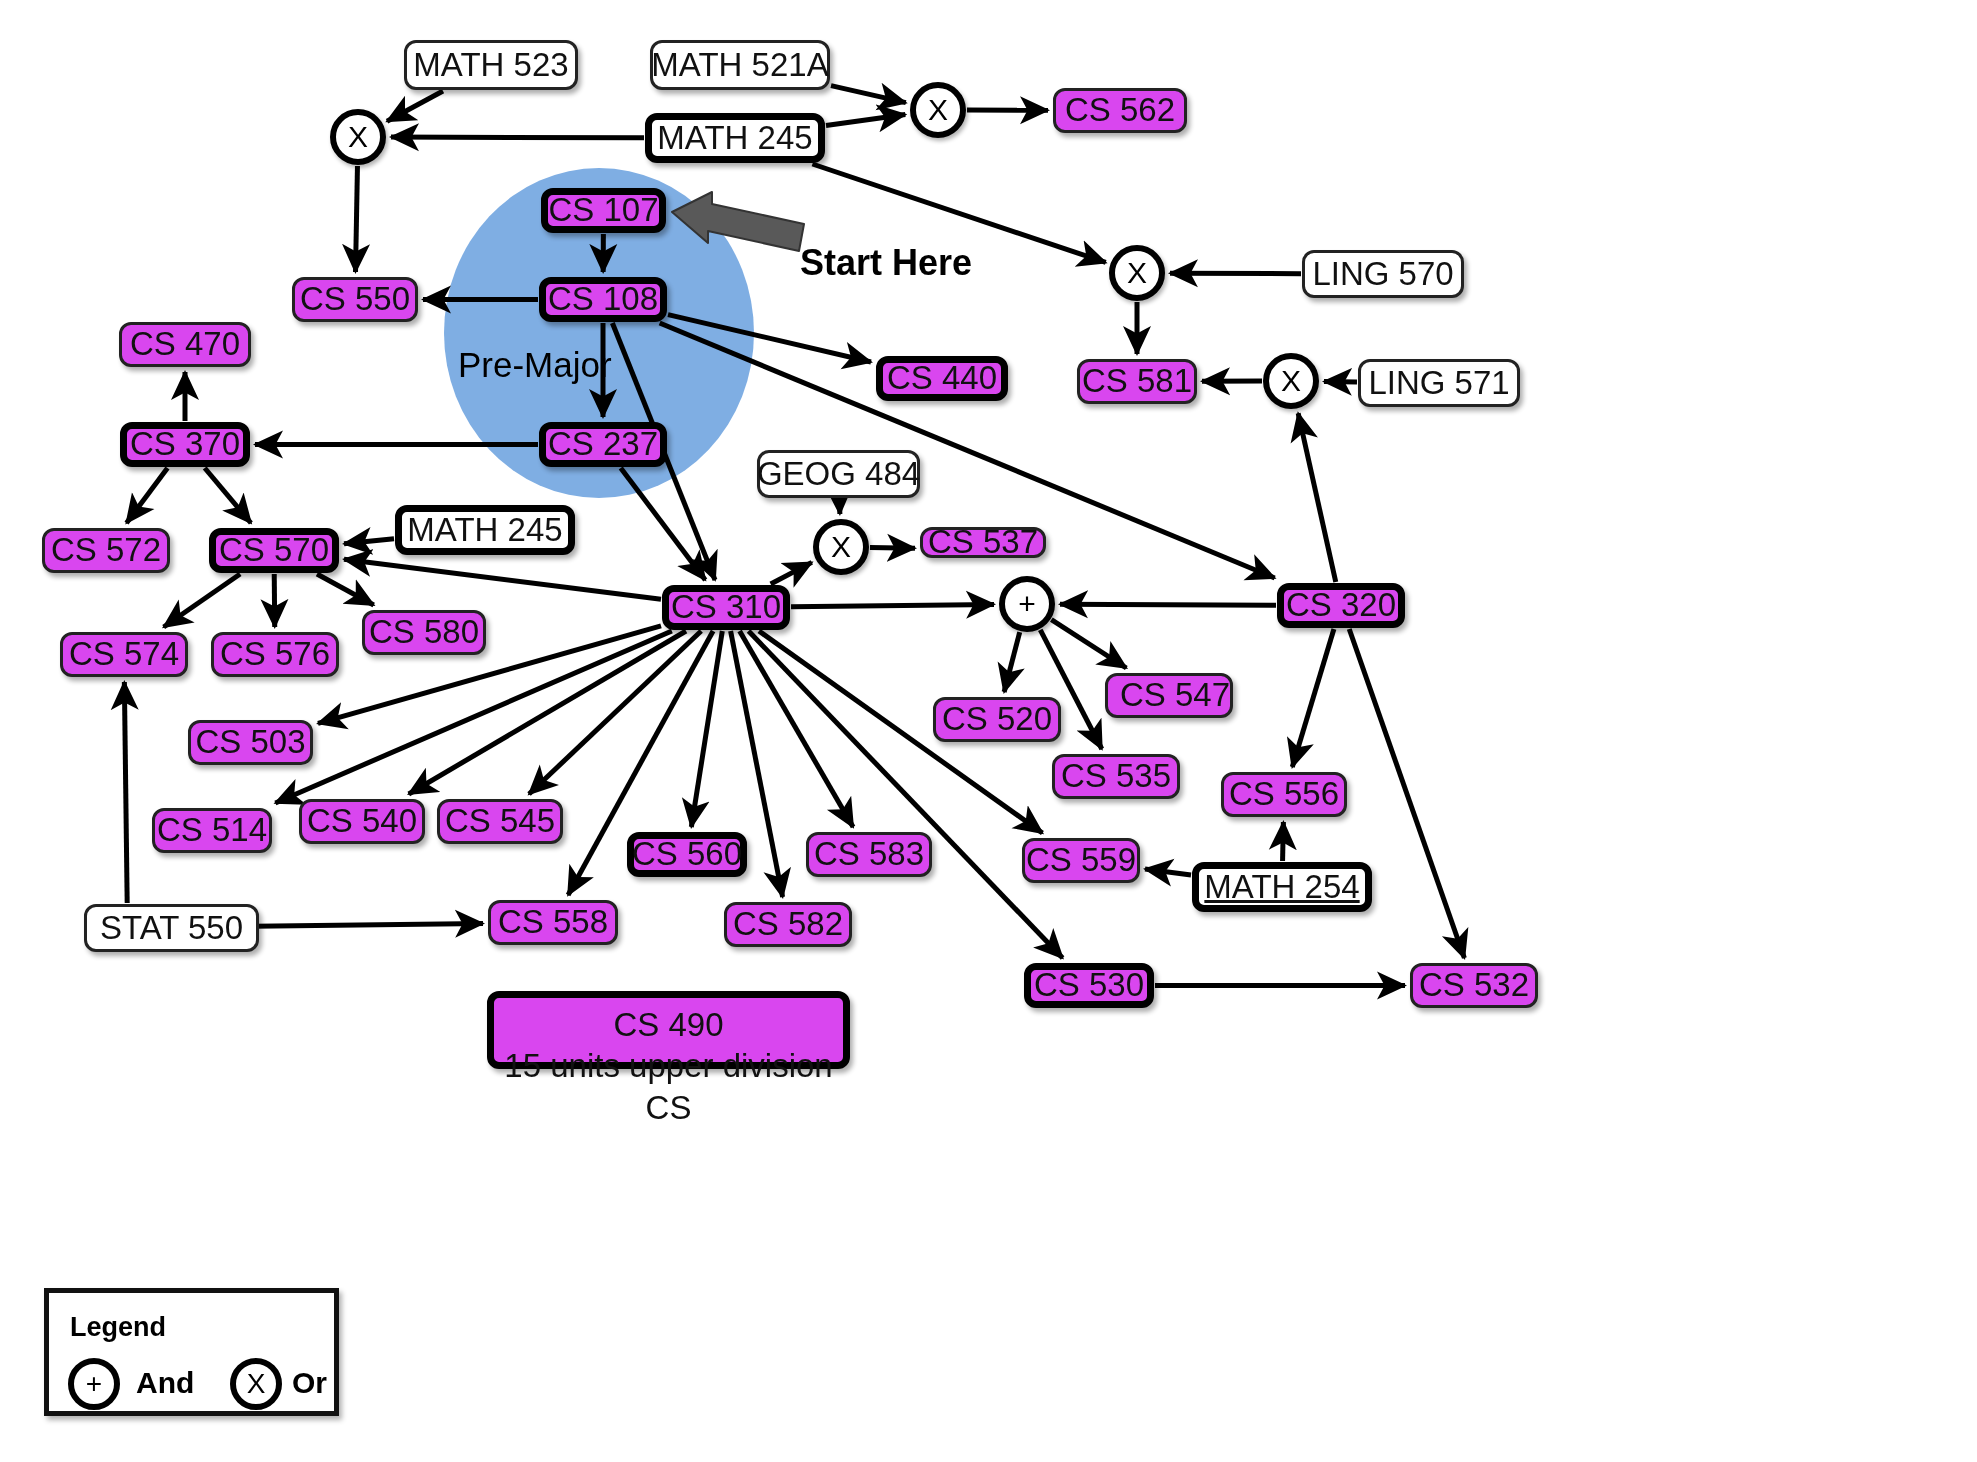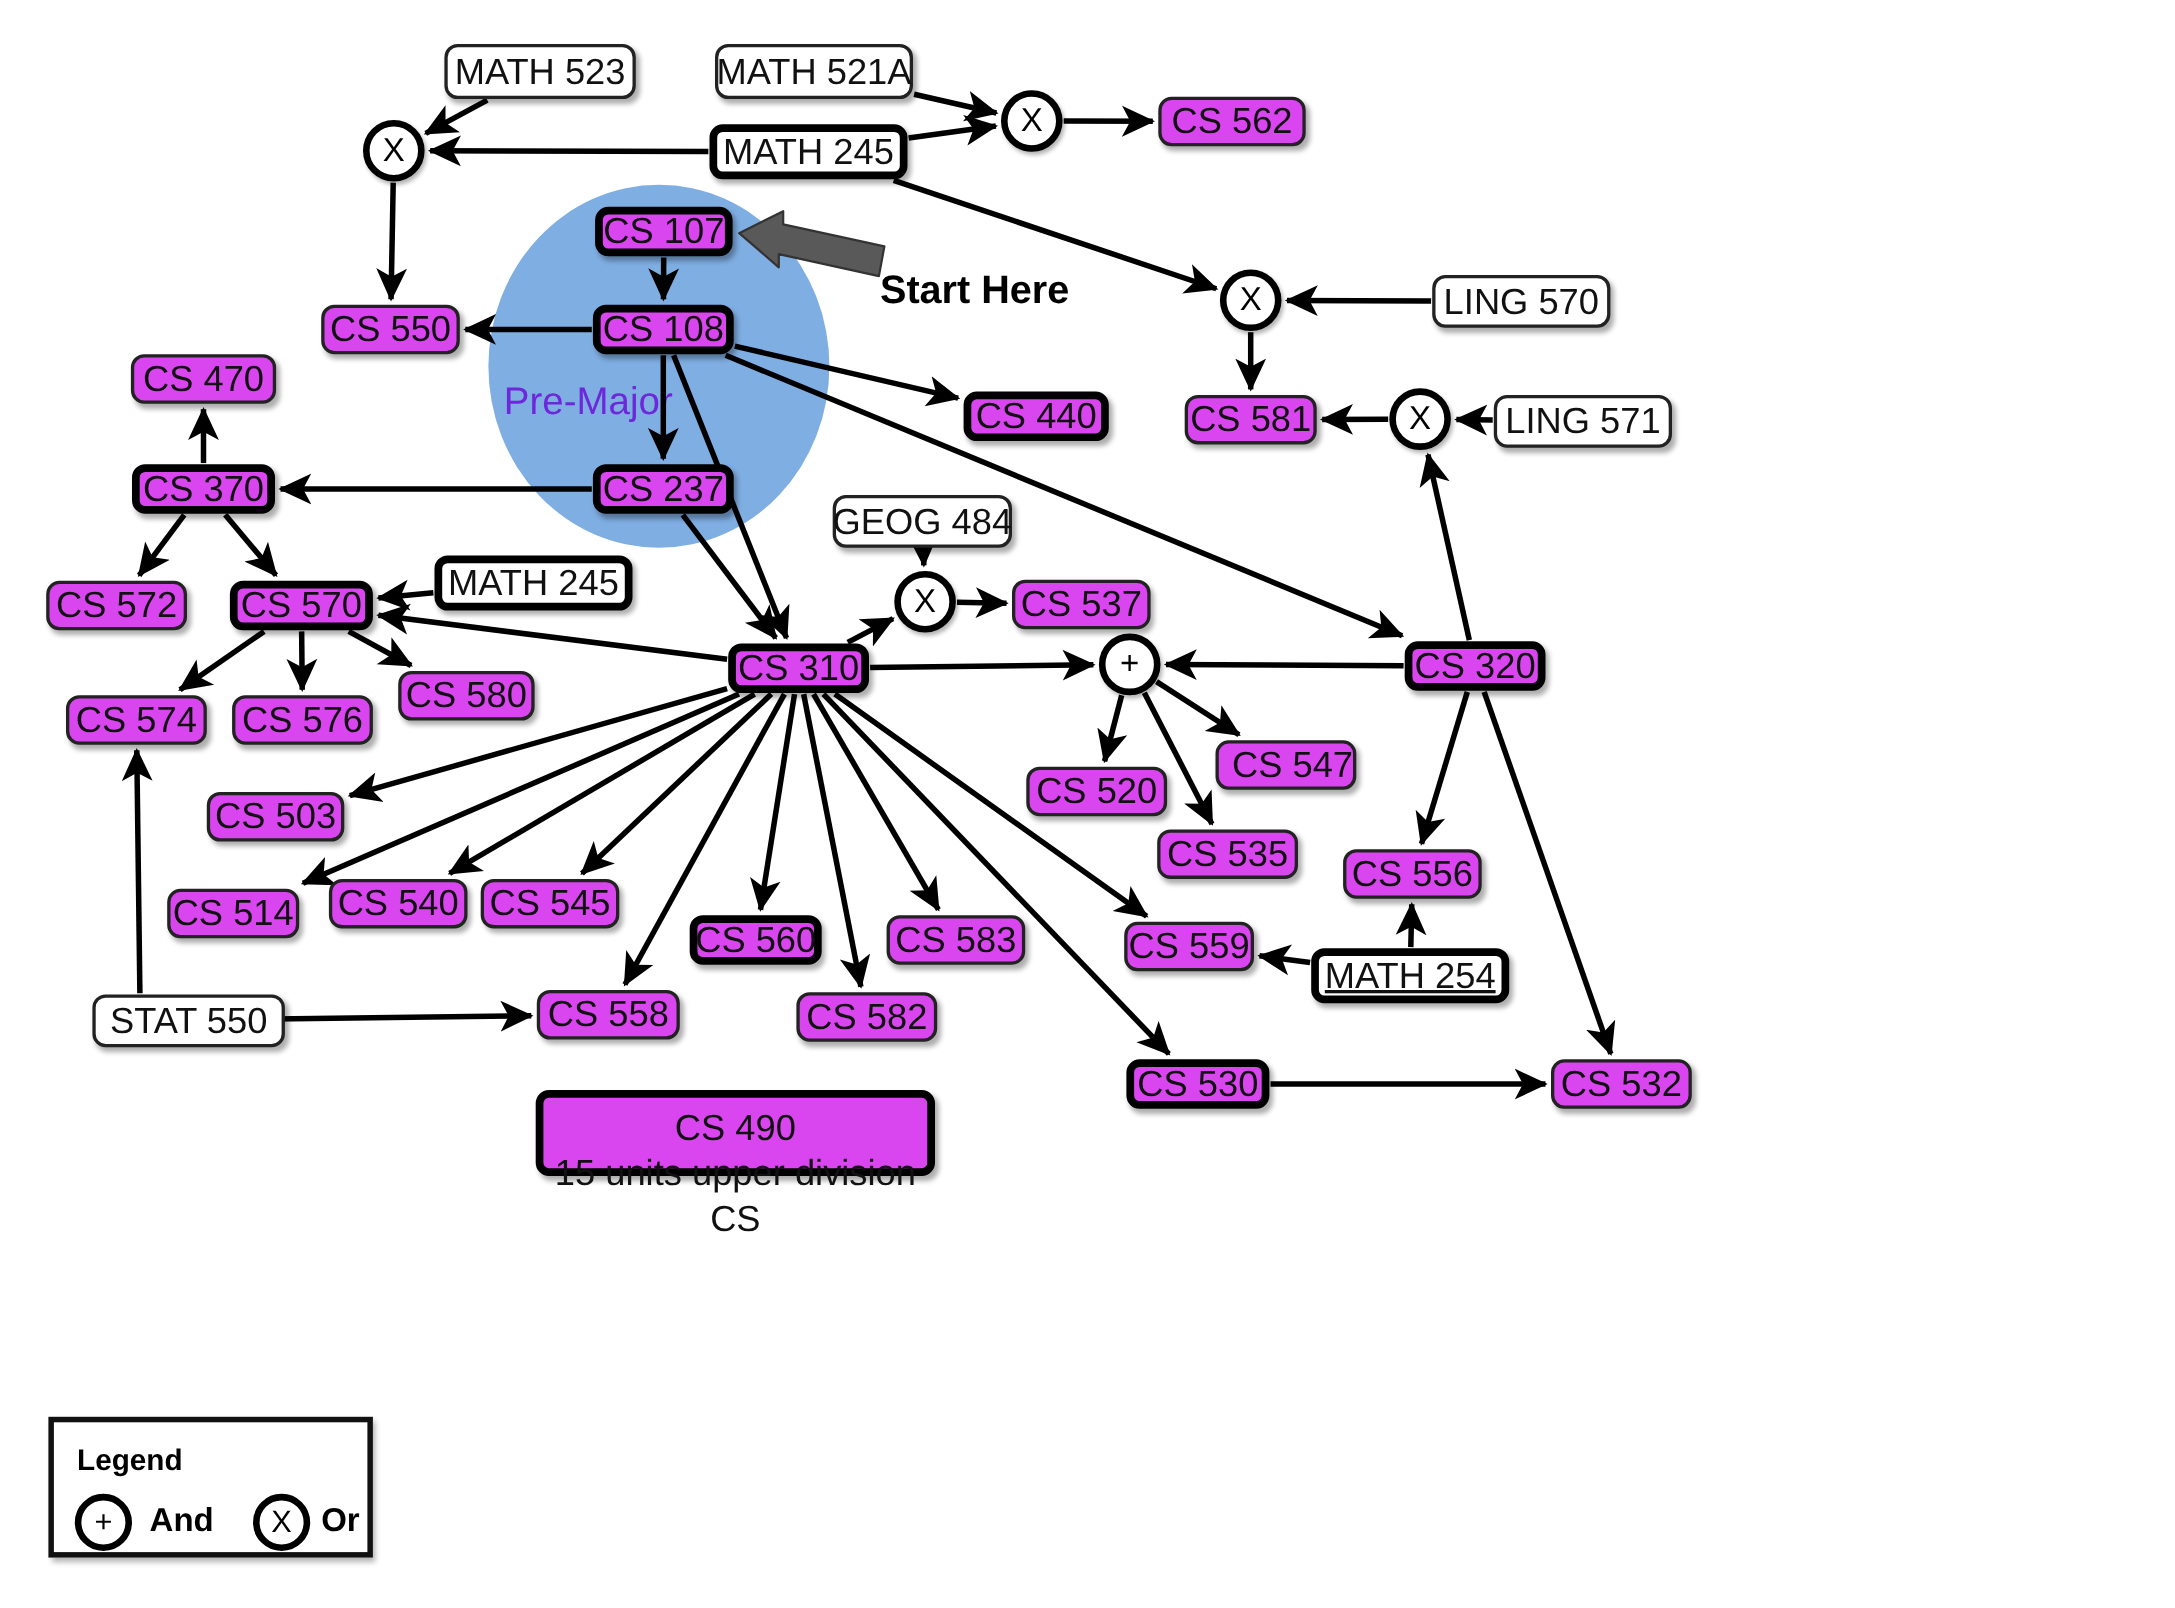--- a/index.html
+++ b/index.html
@@ -21,21 +21,21 @@
     pointer-events: none;
   }
   
   #premajor-ellipse {
     position: absolute;
     border-radius: 50%;
     background: #7FAEE3;
   }
   #premajor-label {
     position: absolute;
-    color: #6d28d9;
+    color: #000000;
     font-size: 35px;
     white-space: nowrap;
   }
   
   .node {
     position: absolute;
     box-sizing: border-box;
     display: flex;
     align-items: center;
     justify-content: center;
@@ -193,21 +193,21 @@
       <div class="node" style="left: 292px; top: 277px; width: 126px; height: 45px;">CS 550</div>
       <div class="node thick" style="left: 539px; top: 277px; width: 128px; height: 45px;">CS 108</div>
       <div class="node" style="left: 119px; top: 322px; width: 132px; height: 45px;">CS 470</div>
       <div class="node thick" style="left: 876px; top: 356px; width: 132px; height: 45px;">CS 440</div>
       <div class="node" style="left: 1077px; top: 359px; width: 120px; height: 45px;">CS 581</div>
       <div class="node ext" style="left: 1358px; top: 359px; width: 162px; height: 48px;">LING 571</div>
       <div class="node thick" style="left: 120px; top: 422px; width: 130px; height: 45px;">CS 370</div>
       <div class="node thick" style="left: 539px; top: 422px; width: 128px; height: 45px;">CS 237</div>
       <div class="node ext" style="left: 757px; top: 450px; width: 163px; height: 48px;">GEOG 484</div>
       <div class="node ext thick" style="left: 395px; top: 505px; width: 180px; height: 50px;">MATH 245</div>
-      <div class="node" style="left: 920px; top: 527px; width: 126px; height: 45px; text-align: center;">CS 537</div>
+      <div class="node" style="left: 920px; top: 527px; width: 126px; height: 31px; text-align: center;">CS 537</div>
       <div class="node" style="left: 42px; top: 528px; width: 128px; height: 45px;">CS 572</div>
       <div class="node thick" style="left: 209px; top: 528px; width: 130px; height: 45px;">CS 570</div>
       <div class="node thick" style="left: 662px; top: 585px; width: 128px; height: 45px;">CS 310</div>
       <div class="node thick" style="left: 1277px; top: 583px; width: 128px; height: 45px;">CS 320</div>
       <div class="node" style="left: 362px; top: 610px; width: 124px; height: 45px;">CS 580</div>
       <div class="node" style="left: 60px; top: 632px; width: 128px; height: 45px;">CS 574</div>
       <div class="node" style="left: 211px; top: 632px; width: 128px; height: 45px;">CS 576</div>
       <div class="node" style="left: 1105px; top: 673px; width: 128px; height: 45px; padding-left: 12px;">CS 547</div>
       <div class="node" style="left: 933px; top: 697px; width: 128px; height: 45px;">CS 520</div>
       <div class="node" style="left: 188px; top: 720px; width: 125px; height: 45px;">CS 503</div>

